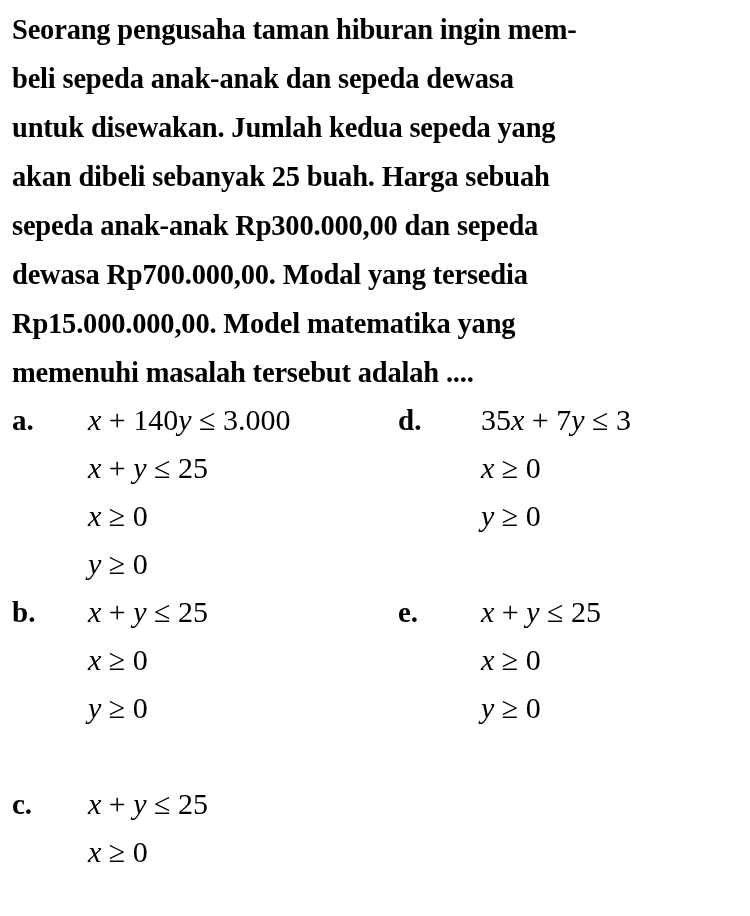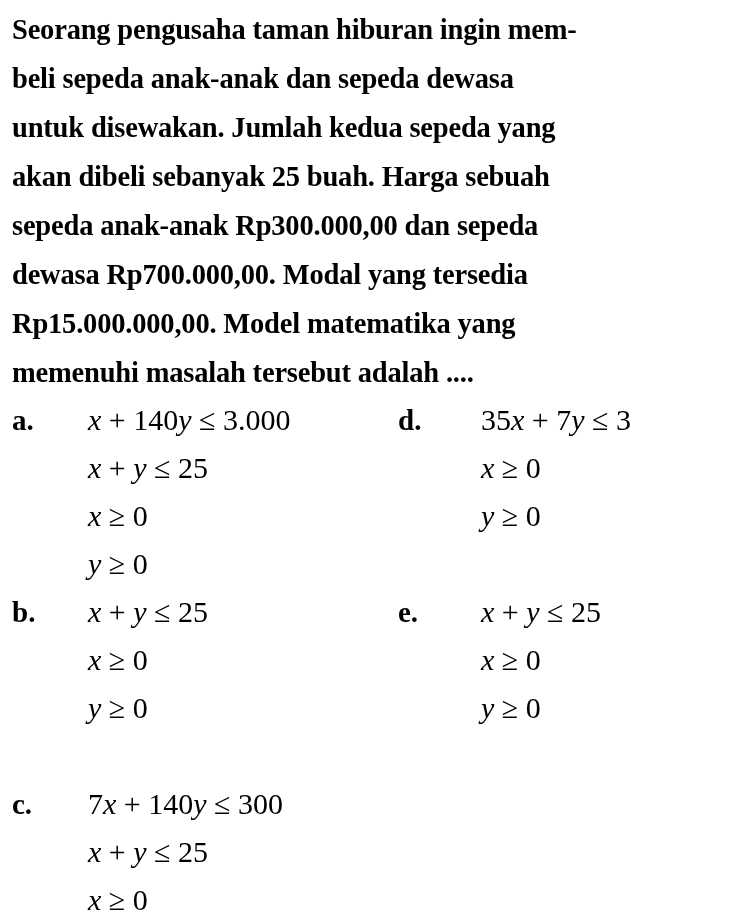--- a/index.html
+++ b/index.html
@@ -144,21 +144,20 @@
       <span class="opt-lines">
         <span class="eq"><i>x</i> + <i>y</i> ≤ 25</span>
         <span class="eq"><i>x</i> ≥ 0</span>
         <span class="eq"><i>y</i> ≥ 0</span>
       </span>
     </div>
 
     <div class="opt col-left row-c">
       <span class="opt-label">c.</span>
       <span class="opt-lines">
-        <span class="eq">7<i>x</i> + 140<i>y</i> ≤ 300</span>
         <span class="eq"><i>x</i> + <i>y</i> ≤ 25</span>
         <span class="eq"><i>x</i> ≥ 0</span>
       </span>
     </div>
 
     <div class="opt col-right row-d">
       <span class="opt-label">d.</span>
       <span class="opt-lines">
         <span class="eq">35<i>x</i> + 7<i>y</i> ≤ 3.000</span>
         <span class="eq"><i>x</i> ≥ 0</span>

